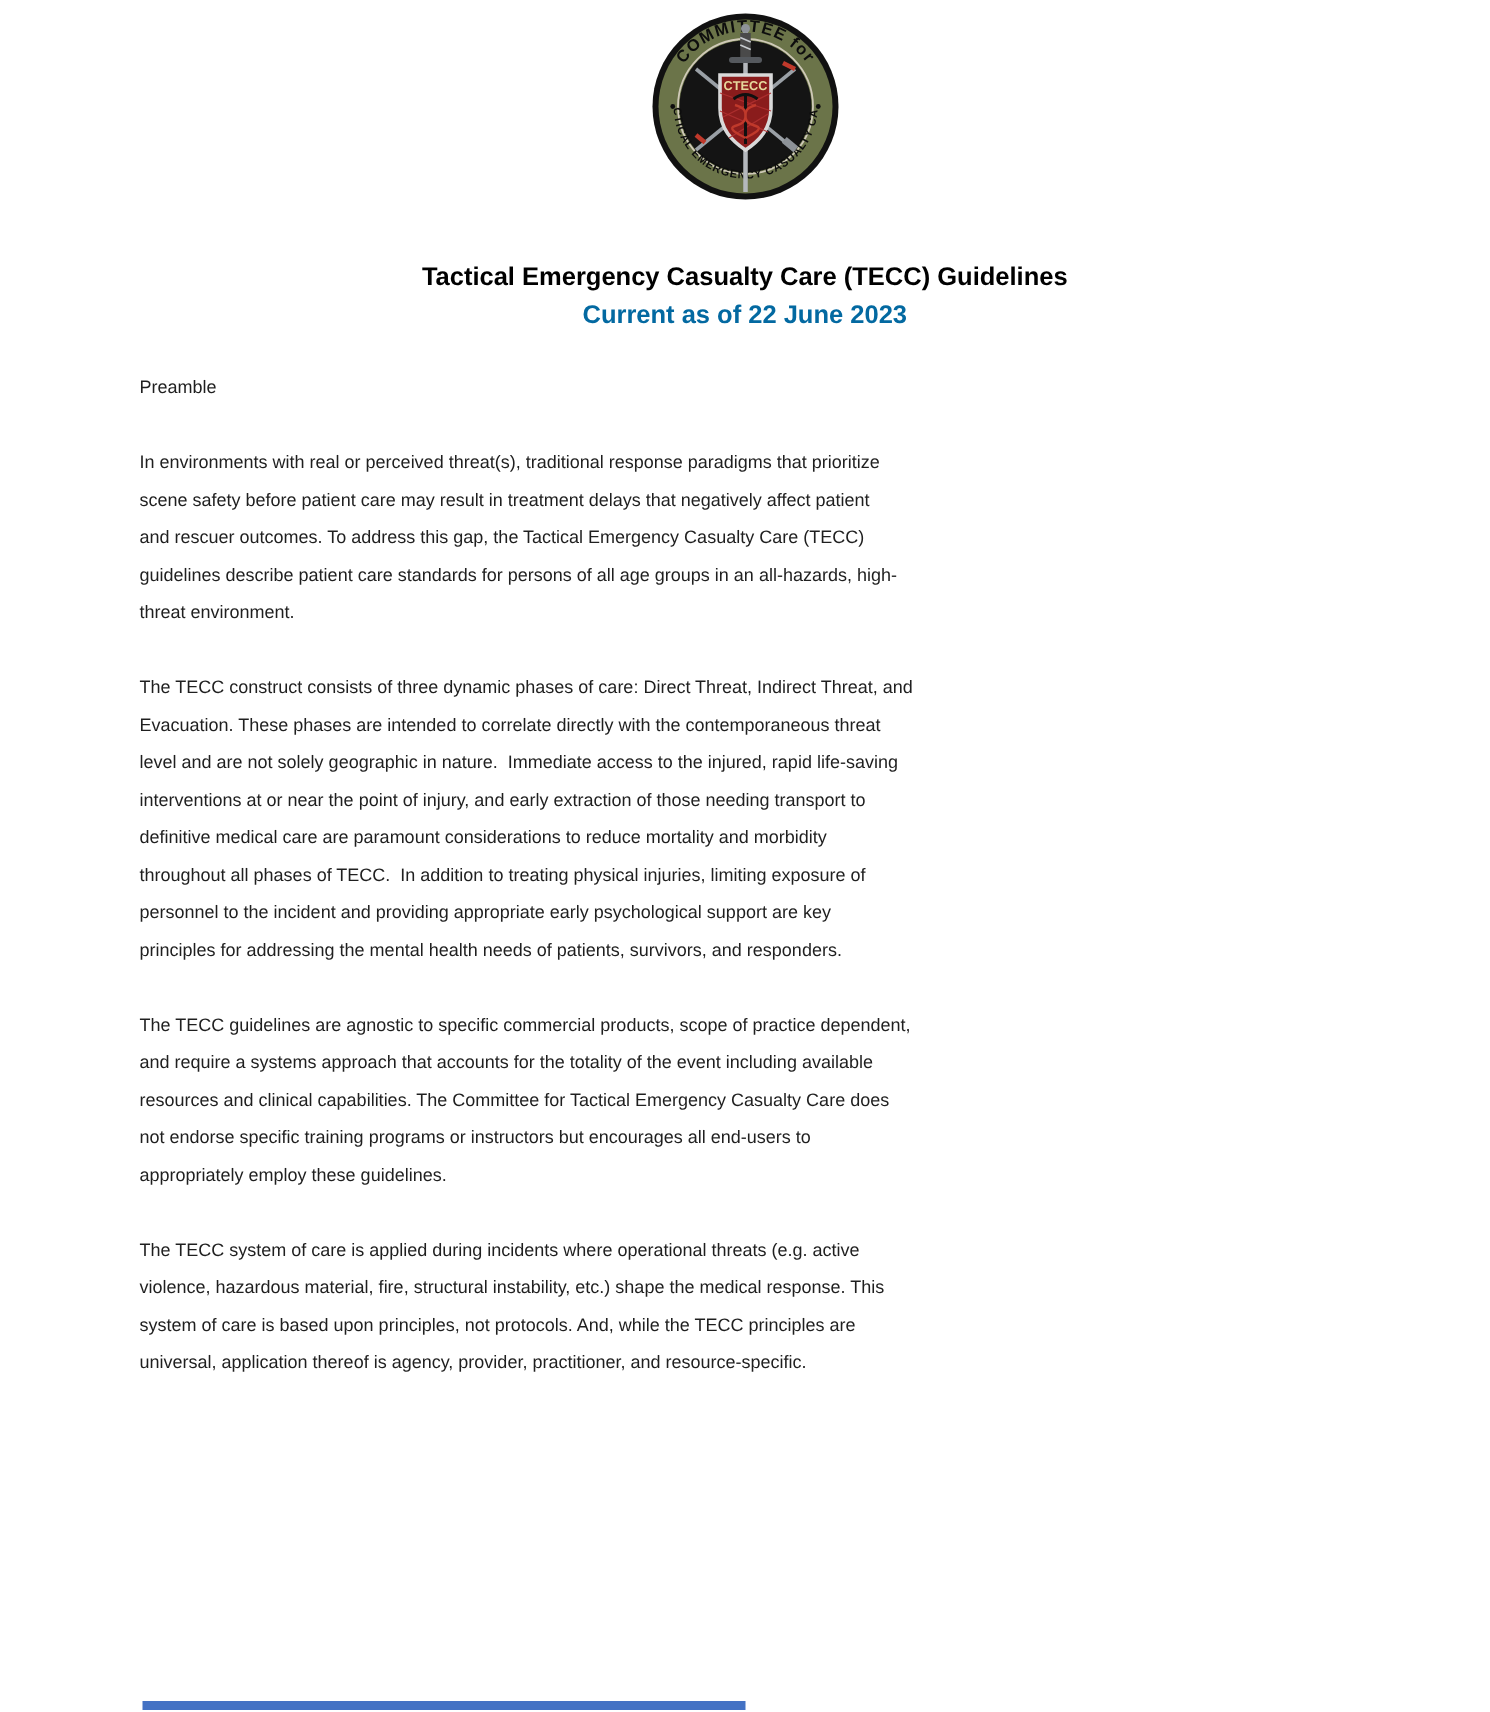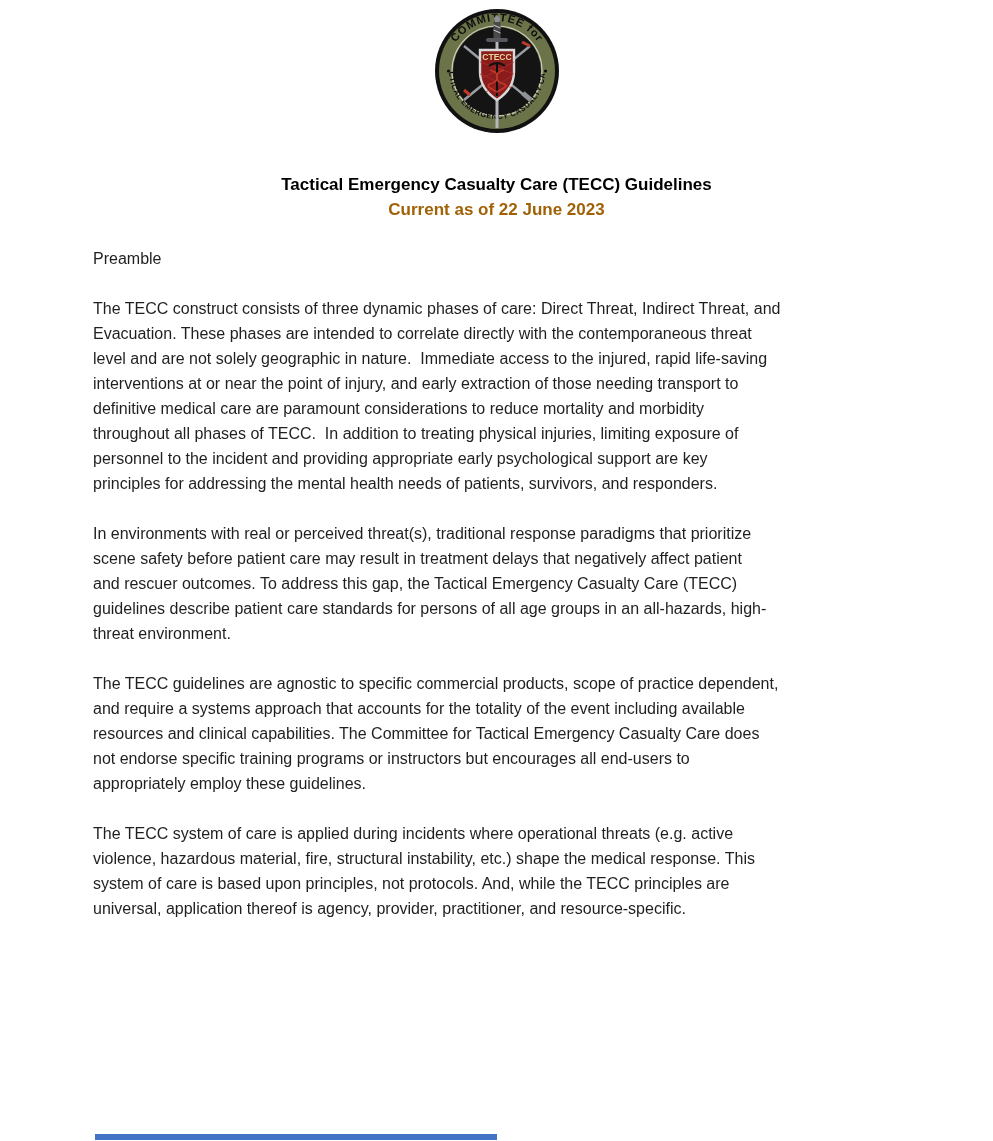--- a/index.html
+++ b/index.html
@@ -30,29 +30,29 @@
   }
   .doc-title {
     font-size: 17px;
     font-weight: bold;
     color: #000000;
     line-height: 24px;
   }
   .doc-subtitle {
     font-size: 17px;
     font-weight: bold;
-    color: #a16207;
+    color: #0369a1;
     line-height: 26px;
   }
   .content {
     position: absolute;
     top: 246px;
     left: 93px;
     width: 860px;
-    font-size: 16px;
+    font-size: 12px;
     line-height: 25px;
     color: #1f1f1f;
   }
   .content p {
     margin: 0 0 25px 0;
     white-space: pre-wrap;
   }
   .section-heading {
     font-weight: normal;
   }
@@ -132,33 +132,33 @@
     </svg>
   </div>
 
   <div class="title-block">
     <div class="doc-title">Tactical Emergency Casualty Care (TECC) Guidelines</div>
     <div class="doc-subtitle">Current as of 22 June 2023</div>
   </div>
 
   <div class="content">
     <p class="section-heading">Preamble</p>
+    <p>In environments with real or perceived threat(s), traditional response paradigms that prioritize
+scene safety before patient care may result in treatment delays that negatively affect patient
+and rescuer outcomes. To address this gap, the Tactical Emergency Casualty Care (TECC)
+guidelines describe patient care standards for persons of all age groups in an all-hazards, high-
+threat environment.</p>
     <p>The TECC construct consists of three dynamic phases of care: Direct Threat, Indirect Threat, and
 Evacuation. These phases are intended to correlate directly with the contemporaneous threat
 level and are not solely geographic in nature.  Immediate access to the injured, rapid life-saving
 interventions at or near the point of injury, and early extraction of those needing transport to
 definitive medical care are paramount considerations to reduce mortality and morbidity
 throughout all phases of TECC.  In addition to treating physical injuries, limiting exposure of
 personnel to the incident and providing appropriate early psychological support are key
 principles for addressing the mental health needs of patients, survivors, and responders.</p>
-    <p>In environments with real or perceived threat(s), traditional response paradigms that prioritize
-scene safety before patient care may result in treatment delays that negatively affect patient
-and rescuer outcomes. To address this gap, the Tactical Emergency Casualty Care (TECC)
-guidelines describe patient care standards for persons of all age groups in an all-hazards, high-
-threat environment.</p>
     <p>The TECC guidelines are agnostic to specific commercial products, scope of practice dependent,
 and require a systems approach that accounts for the totality of the event including available
 resources and clinical capabilities. The Committee for Tactical Emergency Casualty Care does
 not endorse specific training programs or instructors but encourages all end-users to
 appropriately employ these guidelines.</p>
     <p>The TECC system of care is applied during incidents where operational threats (e.g. active
 violence, hazardous material, fire, structural instability, etc.) shape the medical response. This
 system of care is based upon principles, not protocols. And, while the TECC principles are
 universal, application thereof is agency, provider, practitioner, and resource-specific.</p>
   </div>

